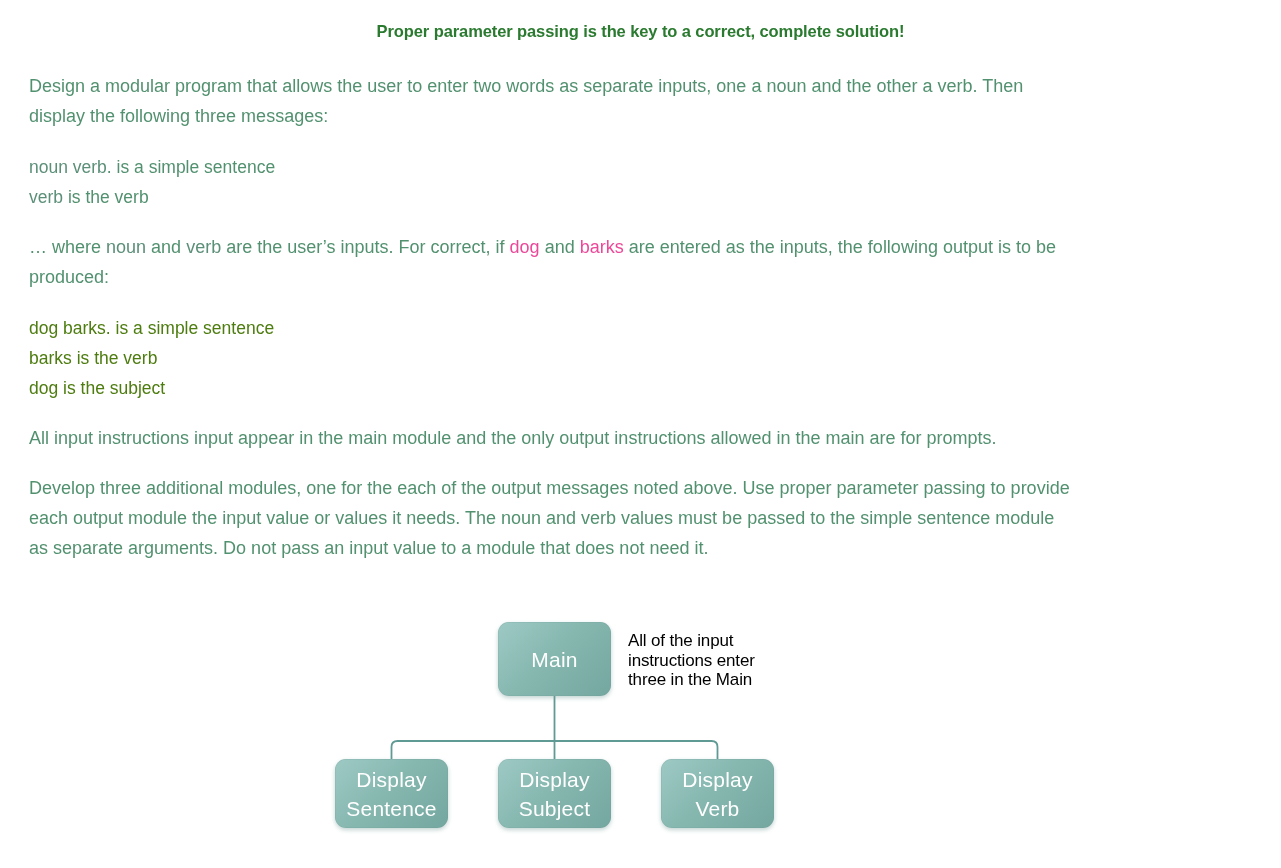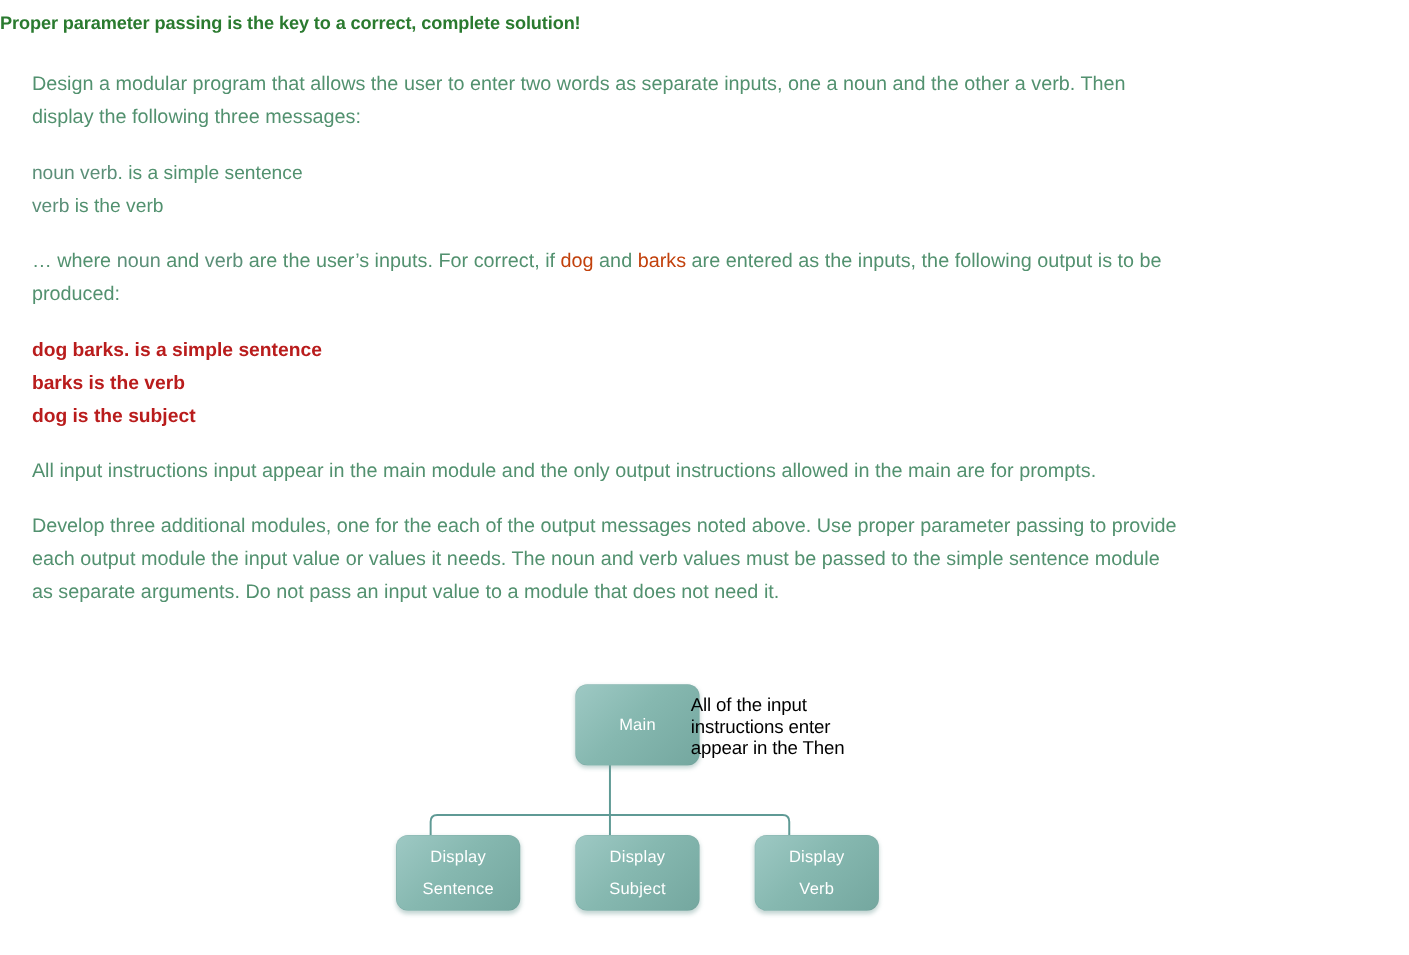--- a/index.html
+++ b/index.html
@@ -19,21 +19,22 @@
   .page {
     position: relative;
     width: 1281px;
     height: 868px;
     box-sizing: border-box;
   }
 
   
   .title {
     margin: 0;
-    padding: 12px 0 0 0;
+    padding: 22px 0 0 0;
+    text-align: center;
     font-size: 16.5px;
     font-weight: bold;
     color: #2a7a2f;
     letter-spacing: -0.1px;
   }
 
   
   .prose {
     padding: 0 28px;
   }
@@ -43,50 +44,49 @@
     line-height: 30px;
     color: #52916f;
     max-width: 1046px;
   }
   p.para.first { margin-top: 30px; }
 
   .em {
     color: #5b8f78;
   }
   .strong-black {
-    color: #c2410c;
+    color: #ec4899;
     font-style: normal;
   }
 
   
   .msg-block {
     margin: 21px 0 0 1px;
     font-size: 17.5px;
     line-height: 30px;
   }
   .msg-block.green { color: #52916f; }
-  .msg-block.black { color: #b91c1c; font-weight: bold; }
+  .msg-block.black { color: #4d7c0f; }
   .msg-line { white-space: nowrap; }
 
   .node {
     position: absolute;
     border-radius: 11px;
     background: linear-gradient(135deg, #9ec9c4 0%, #86b8b0 45%, #74a79f 100%);
     box-shadow: 0 2px 4px rgba(120,160,155,0.45),
                 0 0 0 0.5px rgba(110,150,145,0.35) inset;
     color: #ffffff;
     display: flex;
     align-items: center;
     justify-content: center;
     text-align: center;
-    font-size: 15px;
+    font-size: 21px;
     line-height: 29px;
     font-weight: 400;
     letter-spacing: 0.2px;
-    margin-left: 25px;
     -webkit-font-smoothing: antialiased;
   }
   .node-main {
     left: 498px;
     top: 622px;
     width: 113px;
     height: 74px;
   }
   .node-sentence {
     left: 335px;
@@ -184,18 +184,18 @@
       <span><span>Display</span><br><span>Subject</span></span>
     </div>
 
     <div class="node node-verb">
       <span><span>Display</span><br><span>Verb</span></span>
     </div>
 
     <div class="annotation">
       <div>All of the input</div>
       <div>instructions enter</div>
-      <div>appear in the Then</div>
+      <div>three in the Main</div>
     </div>
 
   </div>
 
 </div>
 
 </body></html>

